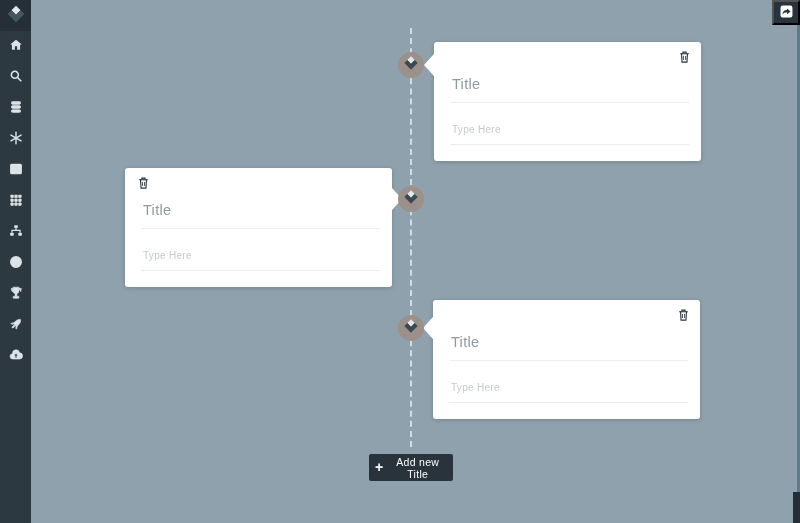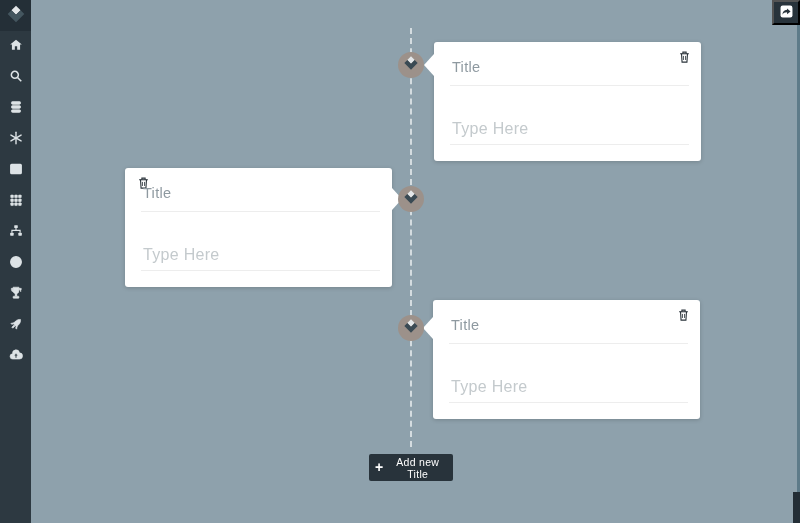--- a/index.html
+++ b/index.html
@@ -37,23 +37,23 @@
   .pointer-left{left:-10px;border-right:10px solid #ffffff;}
   .pointer-right{right:-10px;border-left:10px solid #ffffff;}
   .card1 .pointer{top:12px;}
   .card2 .pointer{top:20px;}
   .card3 .pointer{top:17px;}
   .trash-btn{position:absolute;top:8px;width:14px;height:15px;background:none;border:none;padding:0;cursor:pointer;}
   .trash-right{right:10px;}
   .trash-left{left:11px;}
   .trash-btn svg{width:13px;height:14px;}
   .card input{position:absolute;left:16px;width:235px;border:none;outline:none;background:transparent;border-bottom:1px solid #ededed;font-family:"Liberation Sans", sans-serif;letter-spacing:0.3px;}
-  .title-input{top:7px;height:34px;font-size:14.5px;color:#8e99a0;}
+  .title-input{top:24px;height:34px;font-size:14.5px;color:#8e99a0;}
   .title-input::placeholder{color:#8e99a0;opacity:1;}
-  .body-input{top:72px;height:28px;font-size:16px;color:#c4cacd;}
+  .body-input{top:72px;height:28px;font-size:10px;color:#c4cacd;}
   .body-input::placeholder{color:#c4cacd;opacity:1;}
   
   .add-btn{position:absolute;left:369px;top:454px;width:84px;height:27px;background:#28333b;border:none;border-radius:2px;color:#ffffff;font-size:10.5px;font-family:"Liberation Sans", sans-serif;display:flex;align-items:center;justify-content:center;gap:5px;cursor:pointer;letter-spacing:0.3px;}
   .add-btn .plus{font-size:14px;font-weight:bold;line-height:1;margin-top:-1px;}
 </style>
 </head>
 <body>
 
 <div class="sidebar">
   <div class="logo">

